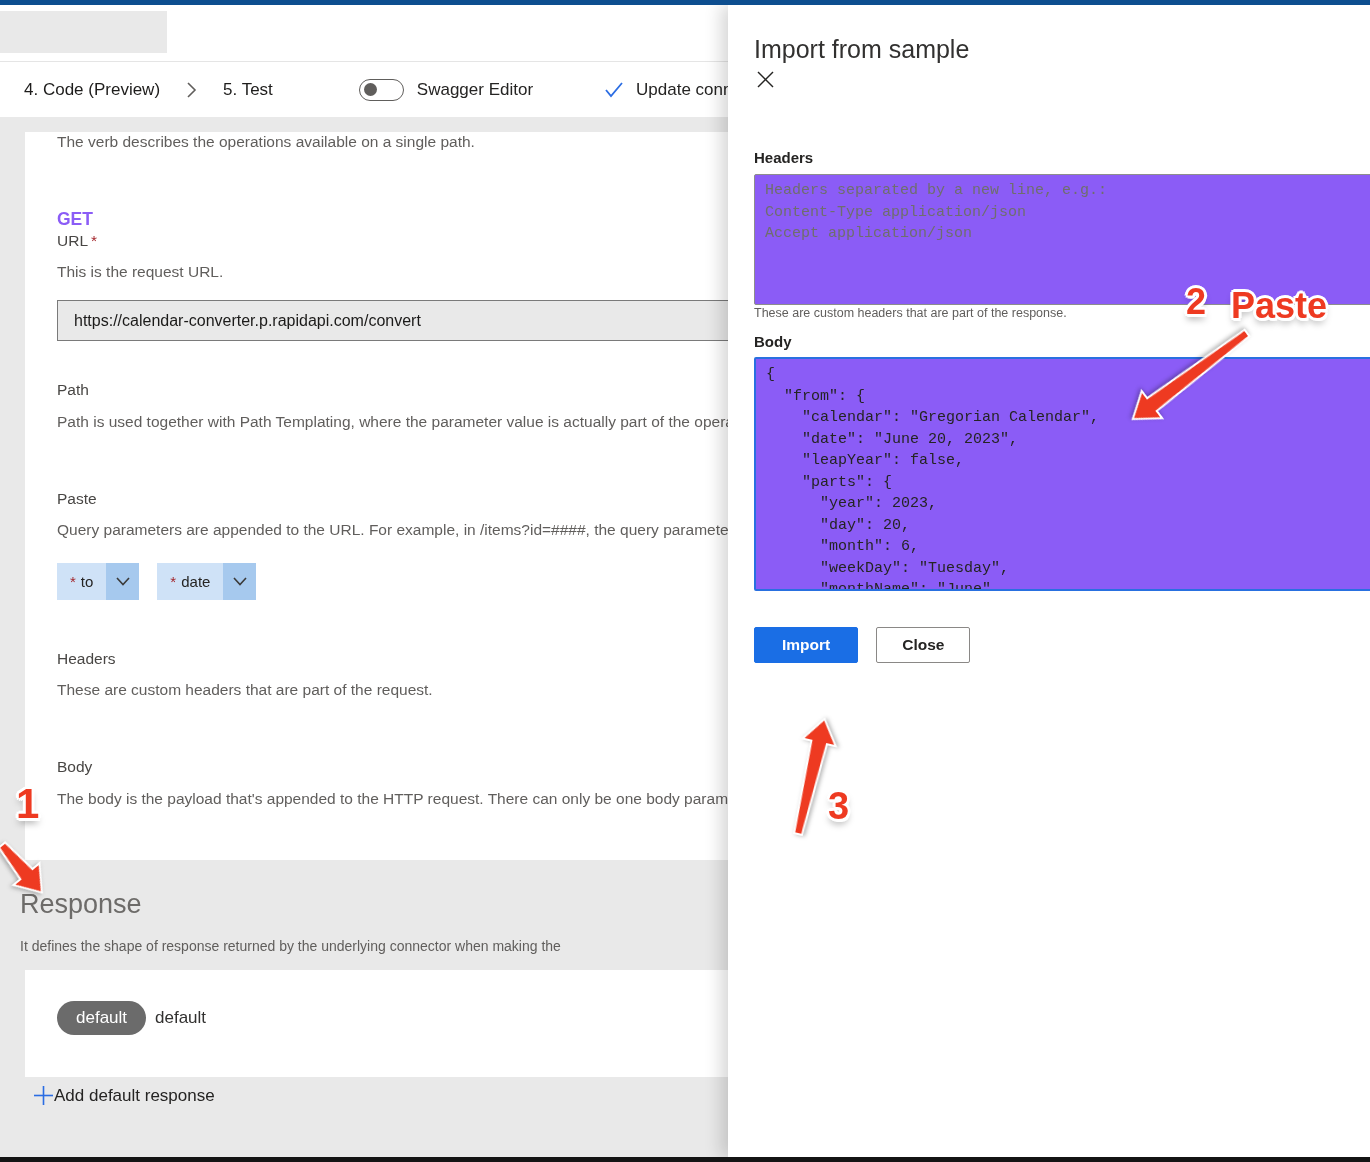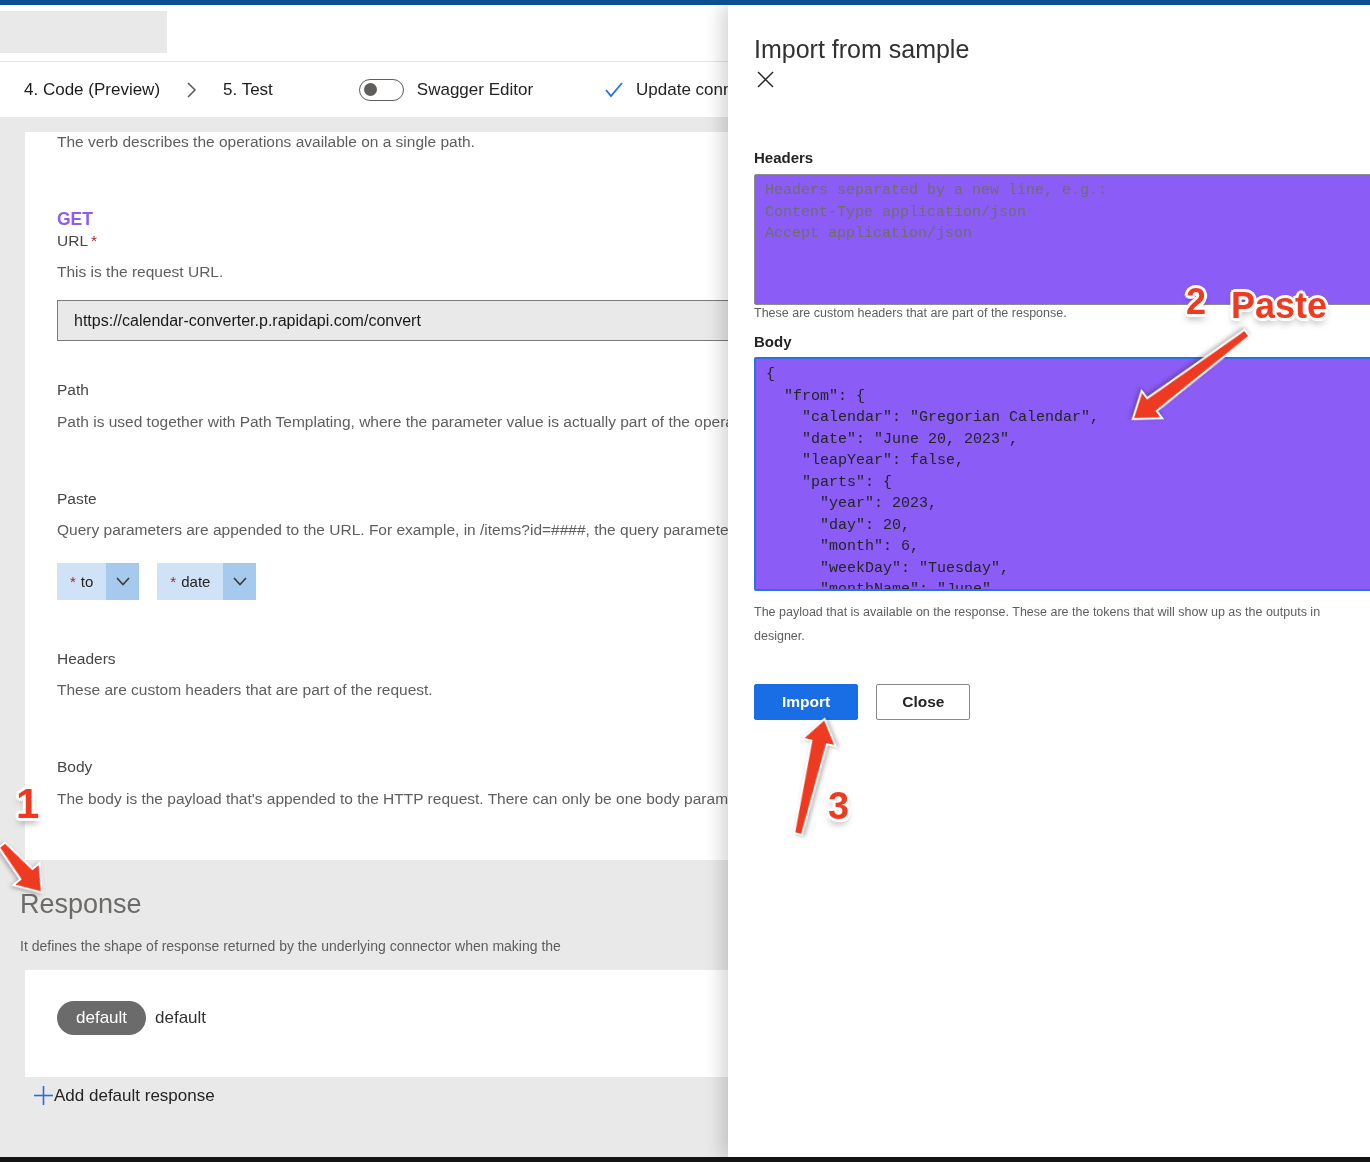--- a/index.html
+++ b/index.html
@@ -222,21 +222,20 @@
   "from": {
     "calendar": "Gregorian Calendar",
     "date": "June 20, 2023",
     "leapYear": false,
     "parts": {
       "year": 2023,
       "day": 20,
       "month": 6,
       "weekDay": "Tuesday",
       "monthName": "June",</textarea>
-  <div class="helper helper-body">The payload that is available on the response. These are the tokens that will show up as the outputs in designer.</div>
 
   <div class="btn-row">
     <button class="btn-import">Import</button>
     <button class="btn-close">Close</button>
   </div>
 </div>
 
 <div class="annot annot-1">1</div>
 <div class="annot annot-2">2</div>
 <div class="annot annot-paste">Paste</div>

